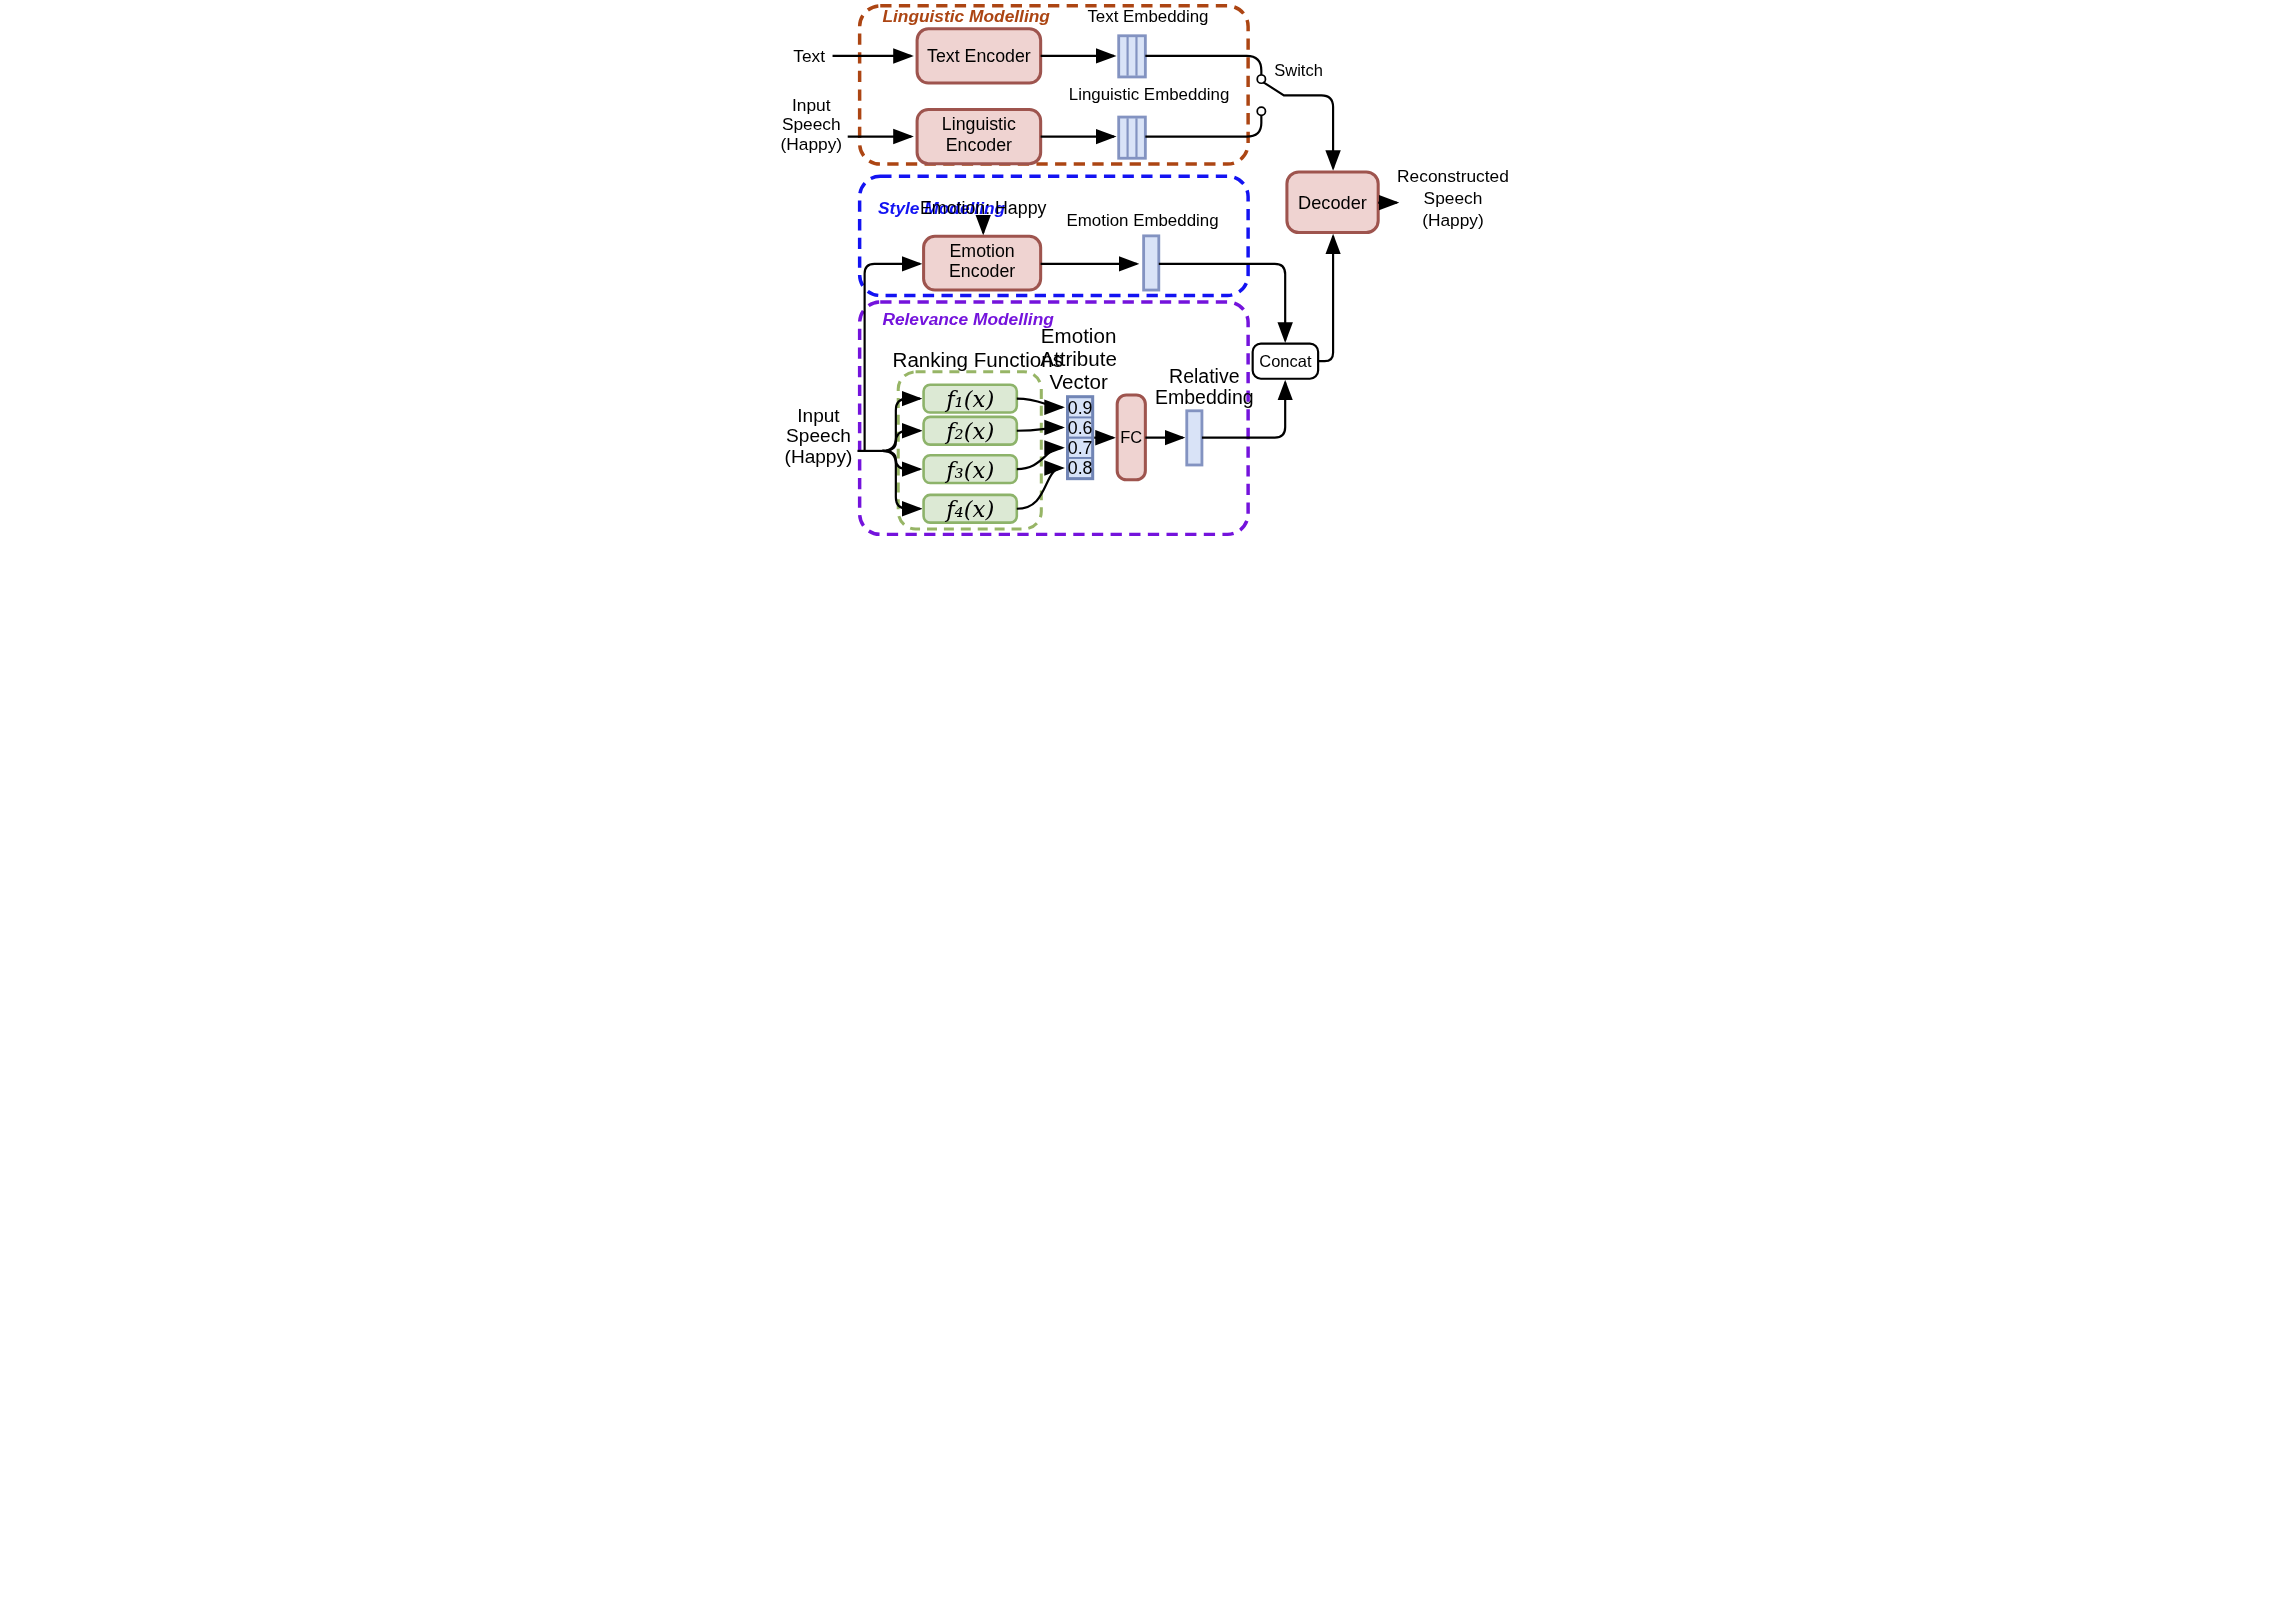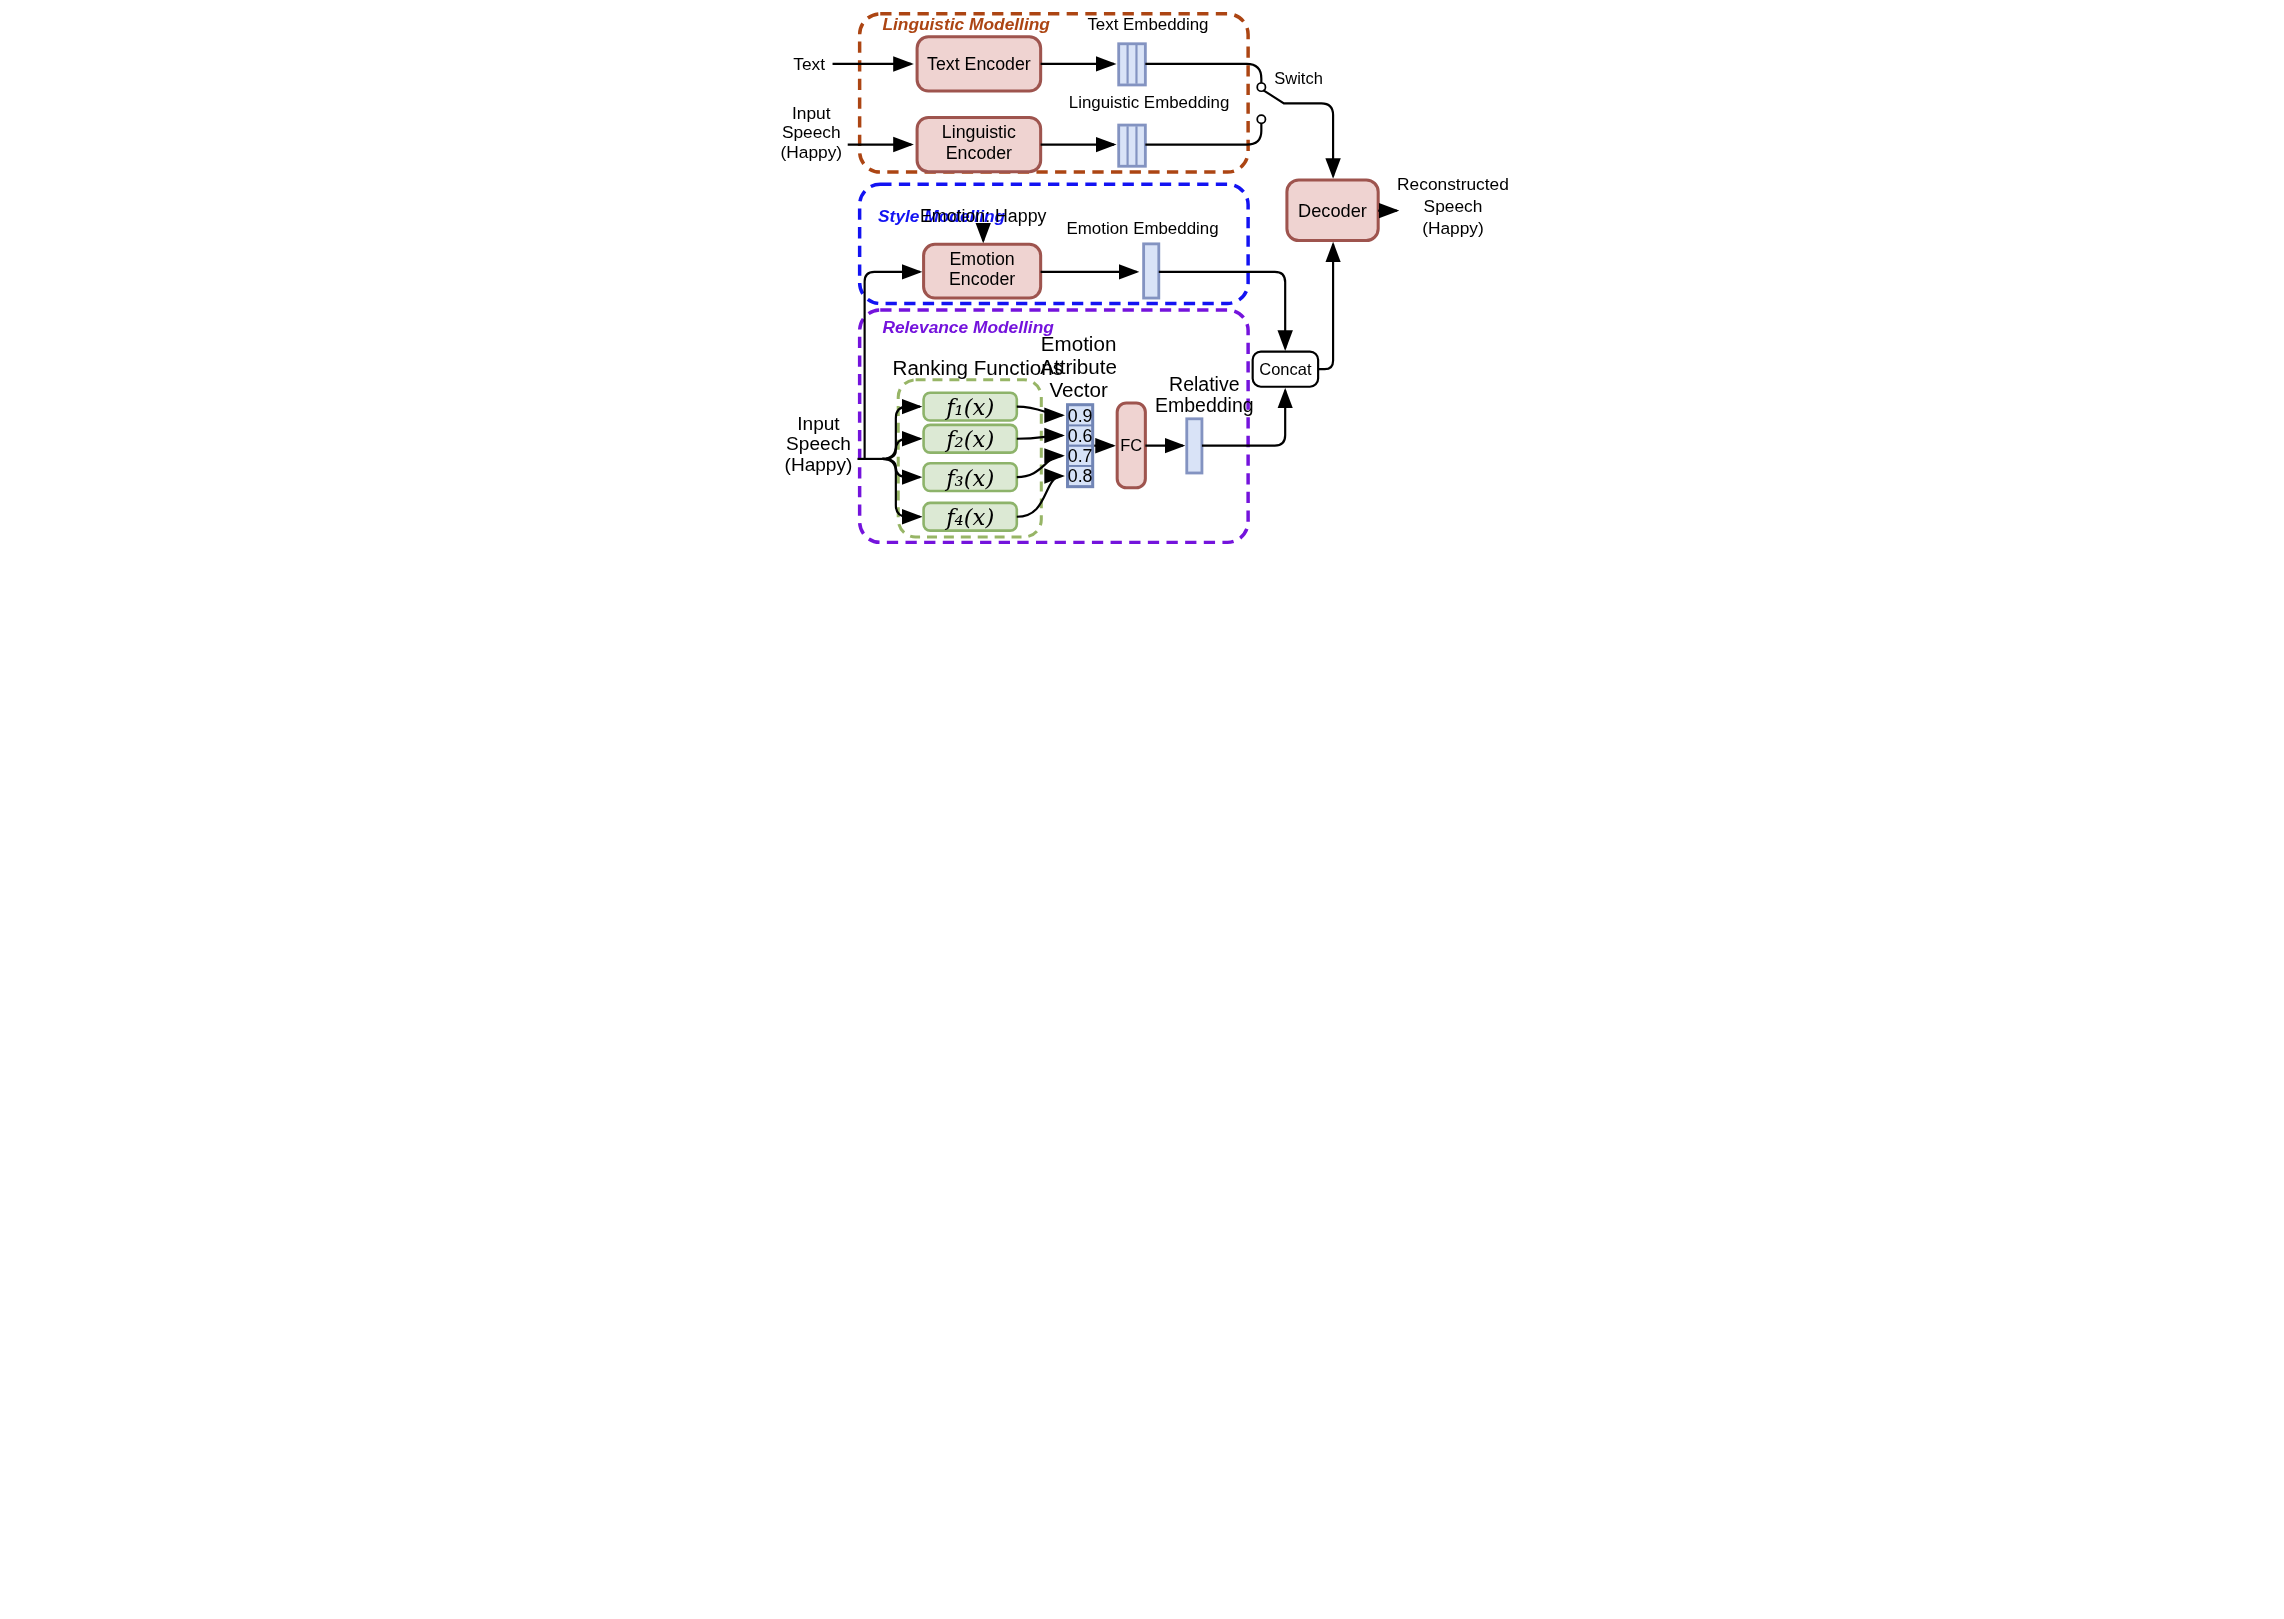--- a/index.html
+++ b/index.html
@@ -1,16 +1,16 @@
 <!DOCTYPE html>
 <html style="font-size:10.4px"><head>
 <meta charset="utf-8">
 <style>
   html,body{margin:0;padding:0;background:#ffffff;}
-  .stage{width:762px;max-width:100%;margin:8px auto;}
+  .stage{width:762px;max-width:100%;margin:0 auto;}
   svg{display:block;width:100%;height:auto;background:#fff;
       font-family:"Liberation Sans", sans-serif;}
   
   .flow     {fill:none;stroke:#000;stroke-width:10;}
   .pinknode {fill:#EFD3D1;stroke:#9E544E;stroke-width:14;}
   .whitenode{fill:#fff;stroke:#000;stroke-width:10;}
   .embed    {fill:#D9E3F7;stroke:#8393C1;stroke-width:13;}
   .embeddiv {fill:none;stroke:#8393C1;stroke-width:10;}
   .vecouter {fill:#7185B5;stroke:none;}
   .veccell  {fill:#D6E2F8;stroke:none;}

